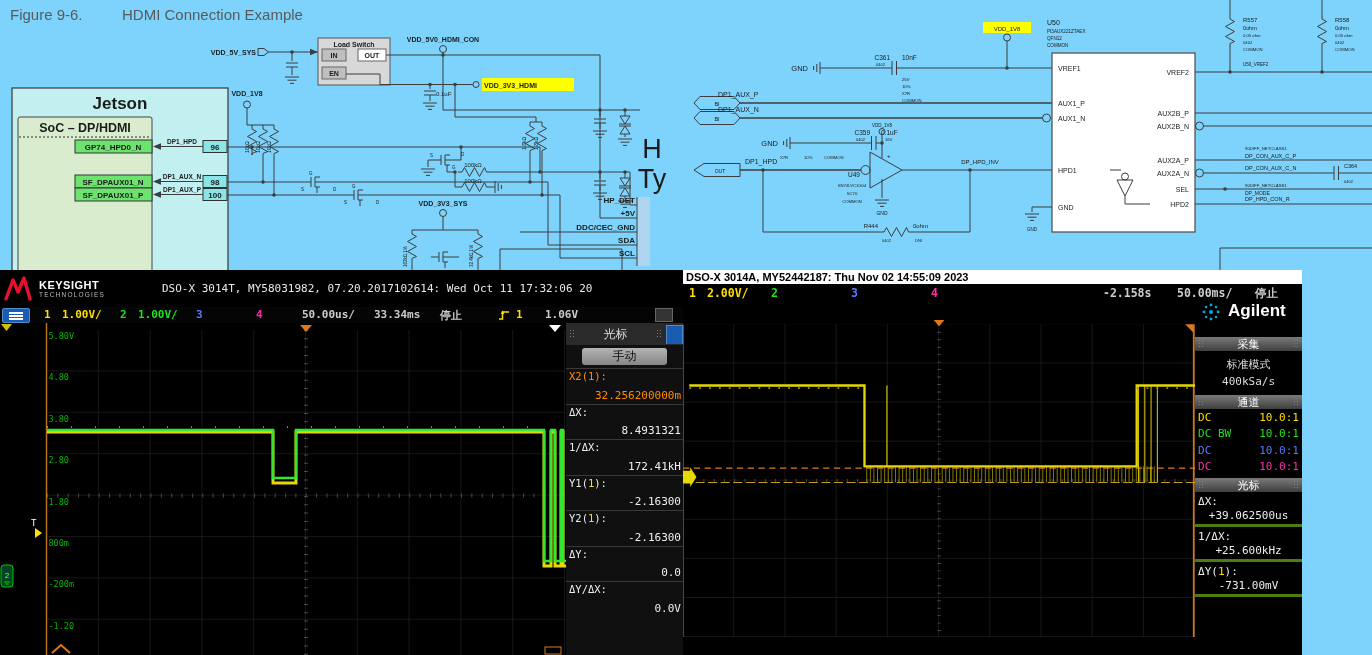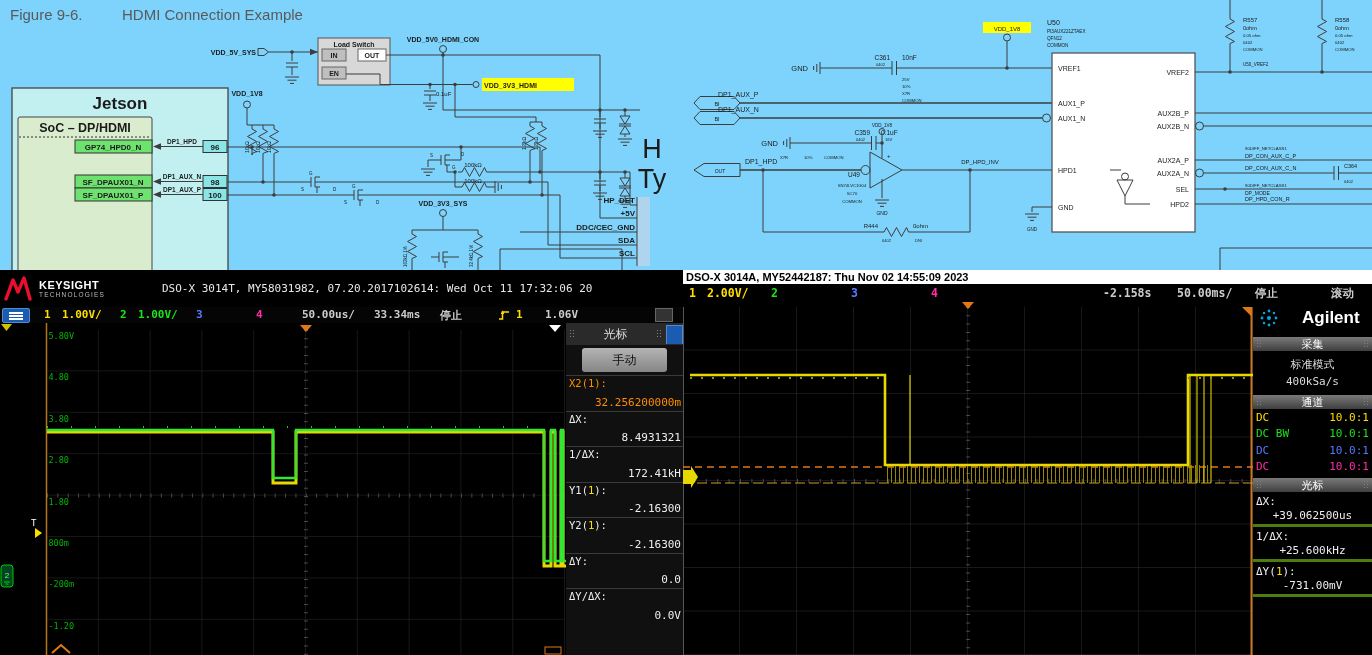--- a/index.html
+++ b/index.html
@@ -10,21 +10,21 @@
   svg.schem{position:absolute}
   .schem text{fill:#1b1b1b;font-family:"Liberation Sans",sans-serif}
   .schem .w{stroke:#3d3d3d;stroke-width:1;fill:none}
   .schem .w2{stroke:#3d3d3d;stroke-width:1.5;fill:none}
   .schem .comp{stroke:#3d3d3d;fill:none}
   .schem .dot{fill:#3d3d3d}
   .b{font-weight:bold}
   
   .scope{position:absolute;background:#000;overflow:hidden}
   .ksc{left:0;top:270px;width:683px;height:385px}
-  .agc{left:683px;top:270px;width:689px;height:385px}
+  .agc{left:683px;top:270px;width:619px;height:385px}
   .mono{font-family:"DejaVu Sans Mono",monospace}
   .c1{color:#ffdf00}.c2{color:#1ae51a}.c3{color:#5a78ff}.c4{color:#ff2ea6}.cw{color:#ccc}
   .ks-head{height:37px;display:flex;align-items:center;padding:0 4px;gap:10px}
   .ks-logo{display:flex;align-items:center;gap:5px;min-width:148px}
   .ks-logo .t1{color:#fff;font-weight:bold;font-size:11px;letter-spacing:.5px;line-height:12px}
   .ks-logo .t2{color:#bbb;font-size:6.5px;letter-spacing:1.2px;line-height:8px}
   .ks-title{color:#e8e8e8;font-size:11px;white-space:nowrap;overflow:hidden}
   .statusbar{position:relative;height:16px;background:#050505;font-size:11px;font-weight:bold}
   .statusbar span{position:absolute;top:1px;white-space:nowrap}
   .menu-btn{position:absolute;left:2px;top:1px;width:26px;height:13px;background:#1c5cb0;
@@ -32,36 +32,36 @@
   .menu-btn i{display:block;margin:3px auto 0;width:14px;height:1.5px;background:#fff;
               box-shadow:0 3px 0 #fff,0 6px 0 #fff}
   .ks-body{display:flex}
   .ks-panel{width:117px;background:#101010;color:#eee;font-family:"DejaVu Sans Mono",monospace;overflow:hidden}
   .ks-tab{height:22px;background:#2a2a2a;display:flex;align-items:center;font-size:12px;color:#ddd;
           font-family:"Liberation Sans",sans-serif}
   .grip{width:6px;height:10px;margin:0 3px;background-image:radial-gradient(#808080 34%,transparent 36%);
         background-size:3px 3px}
   .ks-tabtitle{flex:1;text-align:center}
   .bluetab{width:15px;height:18px;margin-left:1px;background:#1c5cb0;border:1px solid #4c8cd0;border-bottom:none}
-  .ks-btn{margin:3px 16px;height:24px;background:linear-gradient(#b4b4b4,#868686);border-radius:3px;
+  .ks-btn{margin:3px 16px;height:17px;background:linear-gradient(#b4b4b4,#868686);border-radius:3px;
           color:#111;display:flex;align-items:center;justify-content:center;font-size:12px;
           font-family:Liberation Serif, serif}
   .ks-row{border-top:1px solid #3a3a3a;height:32.5px;padding:1px 3px;position:relative;font-size:10.5px}
   .ks-row .val{position:absolute;right:2px;bottom:2px;font-size:11px;white-space:nowrap}
   .ks-row.hl{color:#ff8c00}
   .chd{color:#ffdf00}
   .ks-row.hl .chd{color:#ff8c00}
   
   .ag-title{height:14px;background:#fff;color:#000;font-size:11px;font-weight:bold;
             display:flex;align-items:center;padding-left:3px;white-space:nowrap}
   .ag-status{position:relative;height:17px;background:#000;font-size:11.5px;font-weight:bold}
   .ag-status span{position:absolute;top:2px;white-space:nowrap}
   .ag-body{display:flex}
   .ag-panel{width:119px;background:#000;color:#eee;font-family:"DejaVu Sans Mono",monospace;overflow:hidden}
-  .ag-brand{height:33px;display:flex;align-items:center;gap:22px;padding-left:5px;color:#fff;
+  .ag-brand{height:33px;display:flex;align-items:flex-start;gap:6px;padding-left:5px;color:#fff;
             font:bold 17px "Liberation Sans",sans-serif}
   .ag-head{height:14px;background:linear-gradient(#7a7a7a,#3f3f3f);display:flex;align-items:center;
            font:11px "Liberation Sans",sans-serif;color:#fff;margin-top:3px}
   .ag-head .tt{flex:1;text-align:center}
   .ag-acq{text-align:center;padding:5px 0 2px;font:11px "Liberation Sans",sans-serif;line-height:17px;color:#ddd}
   .ag-ch{display:flex;justify-content:space-between;align-items:center;height:16.5px;padding:0 3px;font-size:11px}
   .ag-cur-lbl{padding:3px 3px 0;font-size:11px}
   .ag-cur-val{text-align:center;padding:1px 2px 2px;font-size:11px;border-bottom:3px solid #4d7c0f;white-space:nowrap}
 </style>
 </head>

